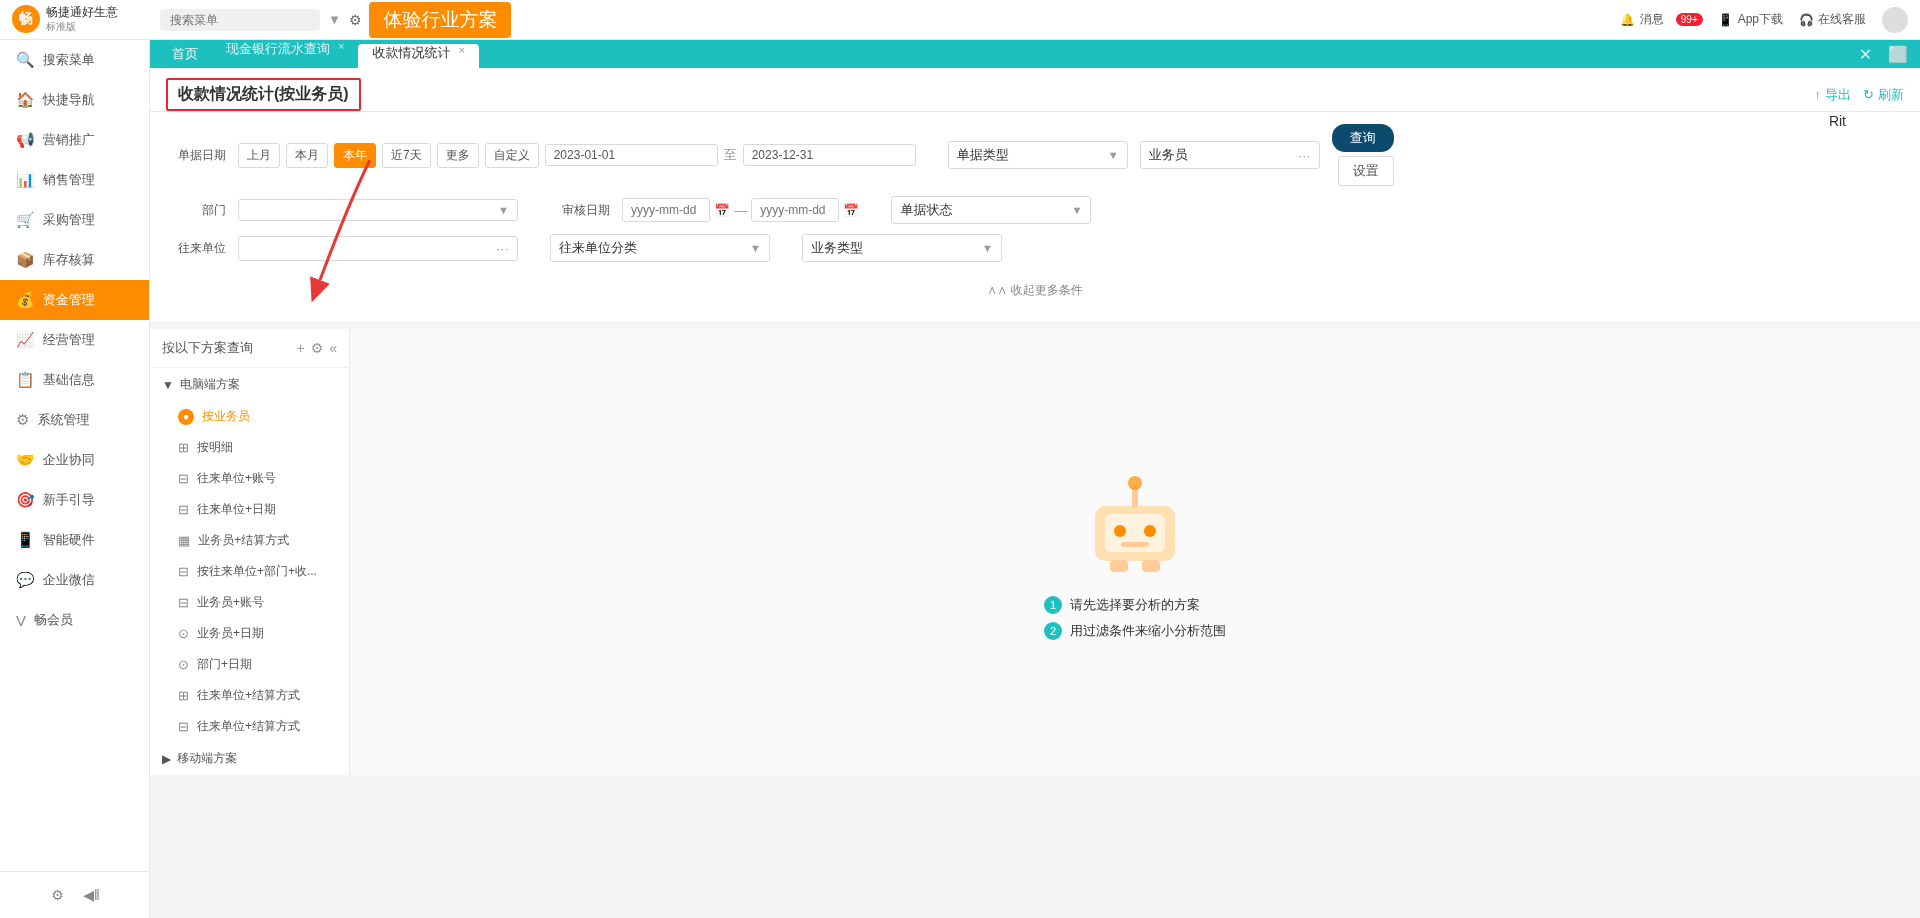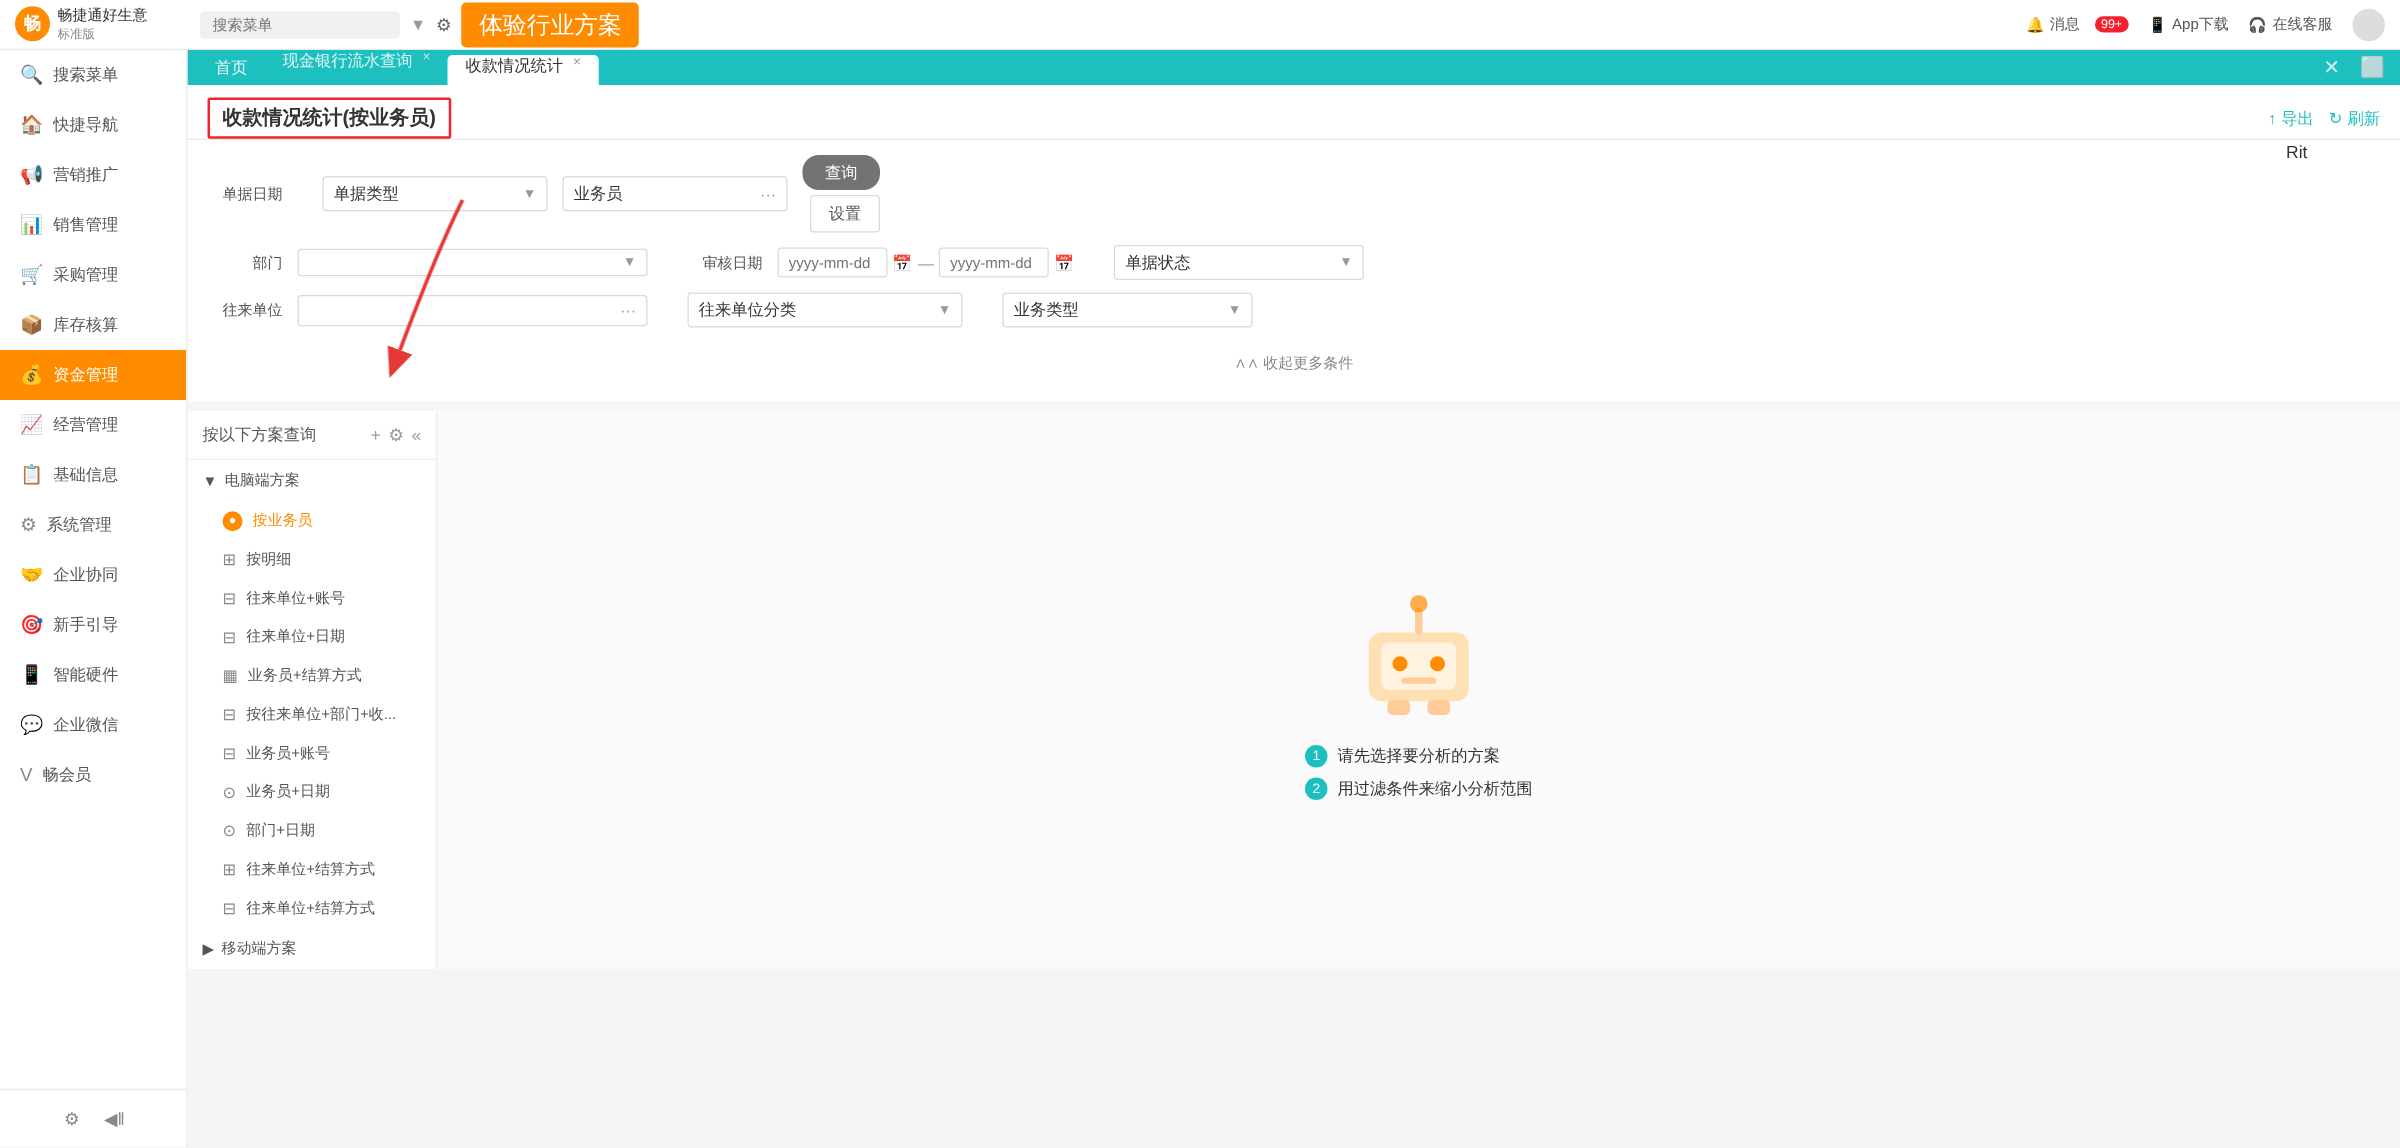--- a/index.html
+++ b/index.html
@@ -218,21 +218,21 @@
       text-align: center; padding: 10px 0;
       color: #888; font-size: 12px; cursor: pointer;
       background: #fff;
     }
 
     
     .action-btns {
       display: flex; flex-direction: column; gap: 4px; align-items: flex-end;
     }
     .btn-query {
-      background: #737373; color: #fff; border: none;
+      background: #0c4a6e; color: #fff; border: none;
       border-radius: 13px; padding: 5px 18px; cursor: pointer; font-size: 13px;
     }
     .btn-settings {
       background: #fff; color: #555; border: 1px solid #d9d9d9;
       border-radius: 3px; padding: 5px 14px; cursor: pointer; font-size: 13px;
     }
 
     
     .main-body {
       display: flex;
@@ -448,20 +448,31 @@
             <span>↻</span>
             <span>刷新</span>
           </div>
         </div>
       </div>
 
       <div class="filter-section">
 
         <div class="filter-row">
           <span class="filter-label">单据日期</span>
+          <div class="filter-date-group">
+            <button class="date-btn">上月</button>
+            <button class="date-btn">本月</button>
+            <button class="date-btn active">本年</button>
+            <button class="date-btn">近7天</button>
+            <button class="date-btn">更多</button>
+            <button class="date-btn">自定义</button>
+            <input class="date-input" value="2023-01-01" style="">
+            <span style="color:#999;">至</span>
+            <input class="date-input" value="2023-12-31" style="">
+          </div>
           <div class="filter-select-group" style="margin-left: 20px; flex: 0 0 180px;">
             <span>单据类型</span>
             <span class="arrow">▼</span>
           </div>
           <div class="filter-select-group" style="flex: 0 0 180px;">
             <span>业务员</span>
             <span style="color:#999;">···</span>
           </div>
           <div class="action-btns">
             <button class="btn-query">查询</button>

